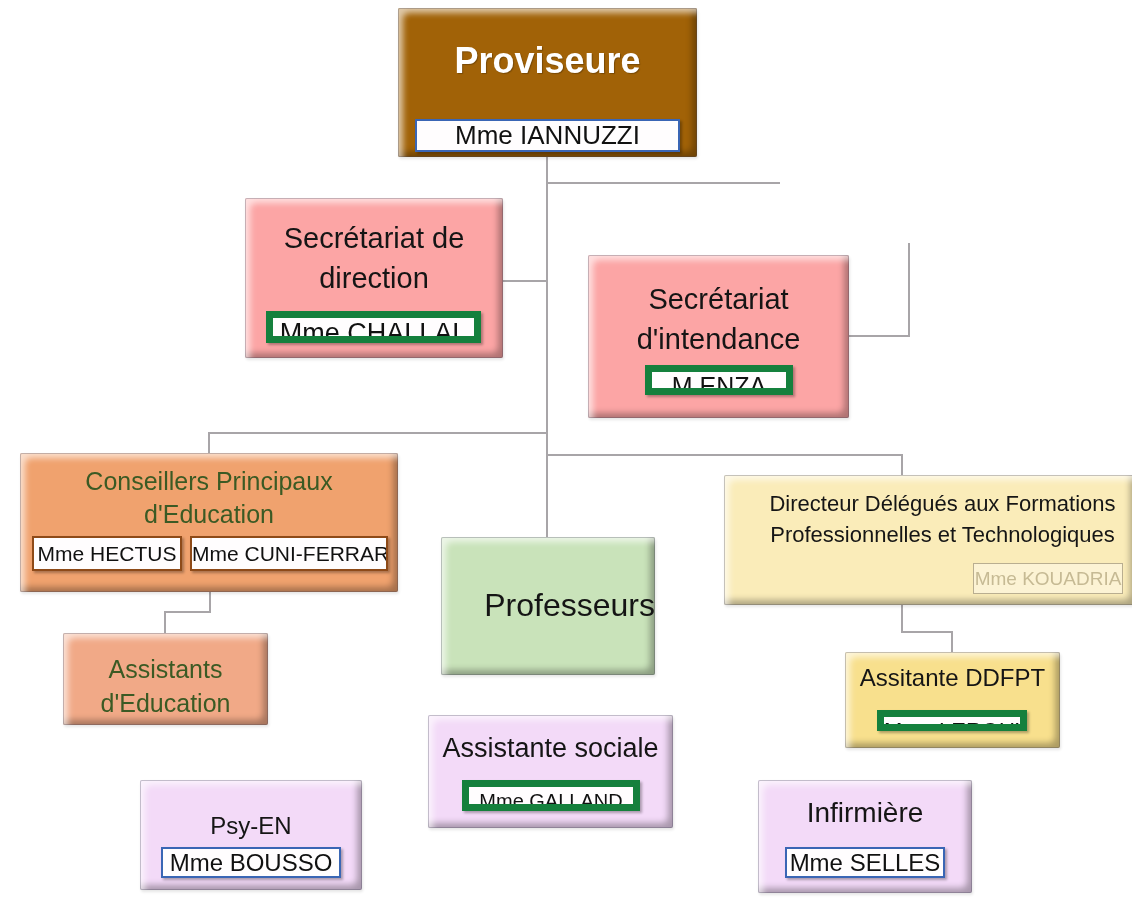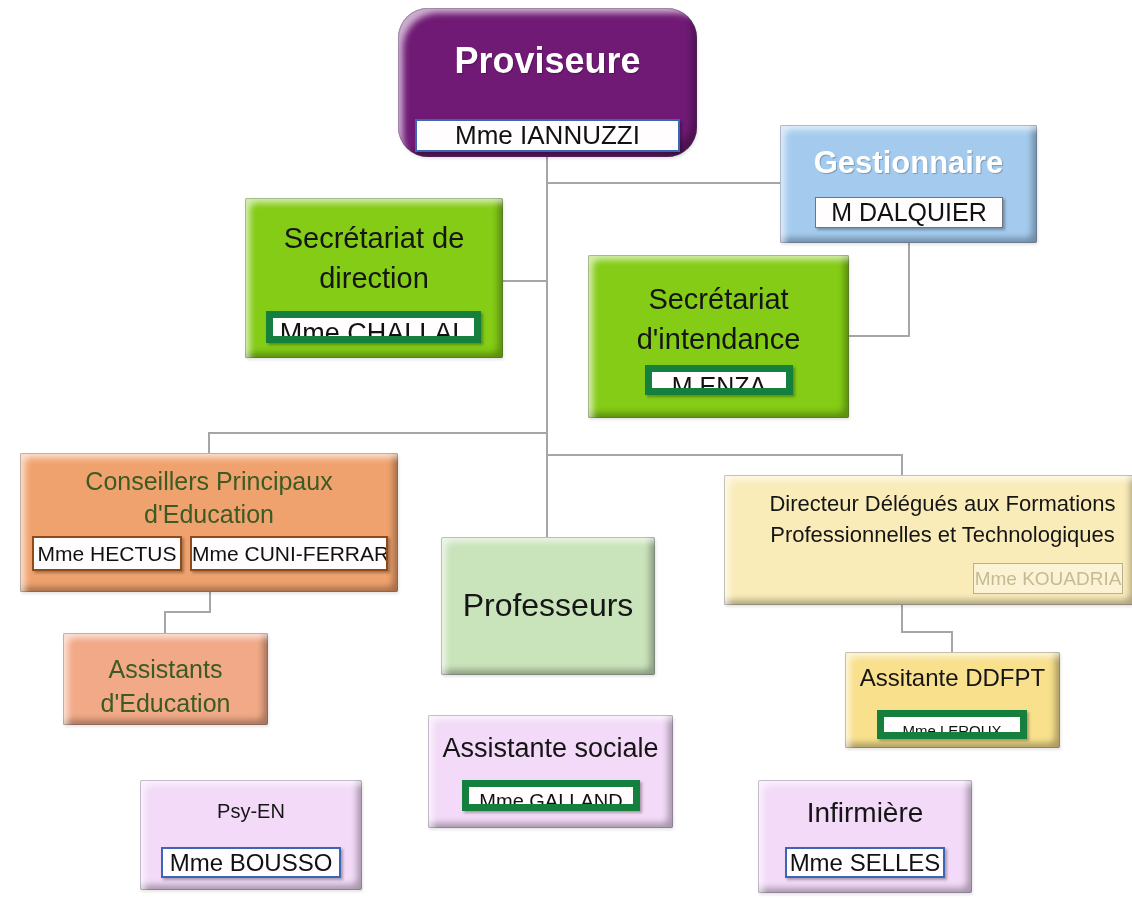--- a/index.html
+++ b/index.html
@@ -15,26 +15,26 @@
   }
   .bevel{
     box-shadow:
       inset 0 0 0 1px rgba(70,70,90,0.30),
       inset 10px 10px 6px -5px rgba(255,255,255,0.65),
       inset -10px -10px 6px -5px rgba(0,0,0,0.30),
       1px 2px 3px rgba(0,0,0,0.10);
   }
   .node .title{display:block;}
   
-  .c-proviseure{background:#701a75;border-radius:30px;}
+  .c-proviseure{background:#a16207;}
   .c-gestionnaire{background:#a4cbee;}
-  .c-gray{background:#84cc16;}
+  .c-gray{background:#fca5a5;}
   .c-orange{background:#f0a26e;}
   .c-salmon{background:#f1a987;}
-  .c-green{background:#c9e3ba;}
+  .c-green{background:#c9e3ba;text-align:right;}
   .c-paleyellow{background:#faecb9;}
   .c-yellow{background:#f8e08d;}
   .c-pink{background:#f3daf8;}
   
   .t-white{color:#ffffff;font-weight:bold;text-shadow:1px 1px 1px rgba(0,0,0,0.25);}
   .t-black{color:#151515;}
   .t-green{color:#3b5a24;}
   
   .plate{
     position:absolute;background:#fffdfe;color:#111;box-sizing:border-box;
@@ -70,24 +70,20 @@
   <div class="line" style="left:164px;top:611px;width:2px;height:22px;"></div>
   <div class="line" style="left:901px;top:605px;width:2px;height:28px;"></div>
   <div class="line" style="left:901px;top:631px;width:52px;height:2px;"></div>
   <div class="line" style="left:951px;top:631px;width:2px;height:21px;"></div>
 
   <div class="node bevel c-proviseure" style="left:398px;top:8px;width:299px;height:149px;">
     <span class="title t-white" style="font-size:36px;margin-top:32px;">Proviseure</span>
     <div class="plate pb-blue" style="left:17px;top:111px;width:265px;height:33px;line-height:29px;font-size:26px;">Mme IANNUZZI</div>
   </div>
 
-  <div class="node bevel c-gestionnaire" style="left:780px;top:125px;width:257px;height:118px;">
-    <span class="title t-white" style="font-size:31px;margin-top:20px;">Gestionnaire</span>
-    <div class="plate pb-grayblue" style="left:35px;top:72px;width:188px;height:31px;line-height:29px;font-size:25px;">M DALQUIER</div>
-  </div>
 
   <div class="node bevel c-gray" style="left:245px;top:198px;width:258px;height:160px;">
     <span class="title t-black" style="font-size:29px;line-height:1.38;margin-top:20px;padding:0 18px;">Secrétariat de direction</span>
     <div class="plate" style="left:21px;top:113px;width:215px;height:32px;line-height:30px;font-size:27px;">Mme CHALLAL</div>
   </div>
 
   <div class="node bevel c-gray" style="left:588px;top:255px;width:261px;height:163px;">
     <span class="title t-black" style="font-size:29px;line-height:1.38;margin-top:24px;padding:0 20px;">Secrétariat d'intendance</span>
     <div class="plate" style="left:57px;top:110px;width:148px;height:30px;line-height:28px;font-size:25px;">M ENZA</div>
   </div>
@@ -106,25 +102,25 @@
     <span class="title t-black" style="font-size:22px;line-height:1.42;margin-top:13px;padding:0 18px;">Directeur Délégués aux Formations Professionnelles et Technologiques</span>
     <div class="plate plate-faded" style="left:249px;top:88px;width:150px;height:31px;line-height:29px;font-size:19px;">Mme KOUADRIA</div>
   </div>
 
   <div class="node bevel c-salmon" style="left:63px;top:633px;width:205px;height:92px;">
     <span class="title t-green" style="font-size:25px;line-height:1.35;margin-top:20px;padding:0 26px;">Assistants d'Education</span>
   </div>
 
   <div class="node bevel c-yellow" style="left:845px;top:652px;width:215px;height:96px;">
     <span class="title t-black" style="font-size:24px;margin-top:12px;">Assitante DDFPT</span>
-    <div class="plate" style="left:32px;top:58px;width:150px;height:29px;line-height:27px;font-size:15px;text-align:center;">Mme LEROUX</div>
+    <div class="plate" style="left:32px;top:58px;width:150px;height:21px;line-height:27px;font-size:22px;text-align:center;">Mme LEROUX</div>
   </div>
 
   <div class="node bevel c-pink" style="left:140px;top:780px;width:222px;height:110px;">
-    <span class="title t-black" style="font-size:20px;margin-top:20px;">Psy-EN</span>
+    <span class="title t-black" style="font-size:24px;margin-top:32px;">Psy-EN</span>
     <div class="plate pb-blue" style="left:21px;top:67px;width:180px;height:31px;line-height:27px;font-size:24px;">Mme BOUSSO</div>
   </div>
 
   <div class="node bevel c-pink" style="left:428px;top:715px;width:245px;height:113px;">
     <span class="title t-black" style="font-size:27px;margin-top:18px;">Assistante sociale</span>
     <div class="plate" style="left:34px;top:65px;width:178px;height:31px;line-height:29px;font-size:20px;">Mme GALLAND</div>
   </div>
 
   <div class="node bevel c-pink" style="left:758px;top:780px;width:214px;height:113px;">
     <span class="title t-black" style="font-size:28px;margin-top:17px;">Infirmière</span>

